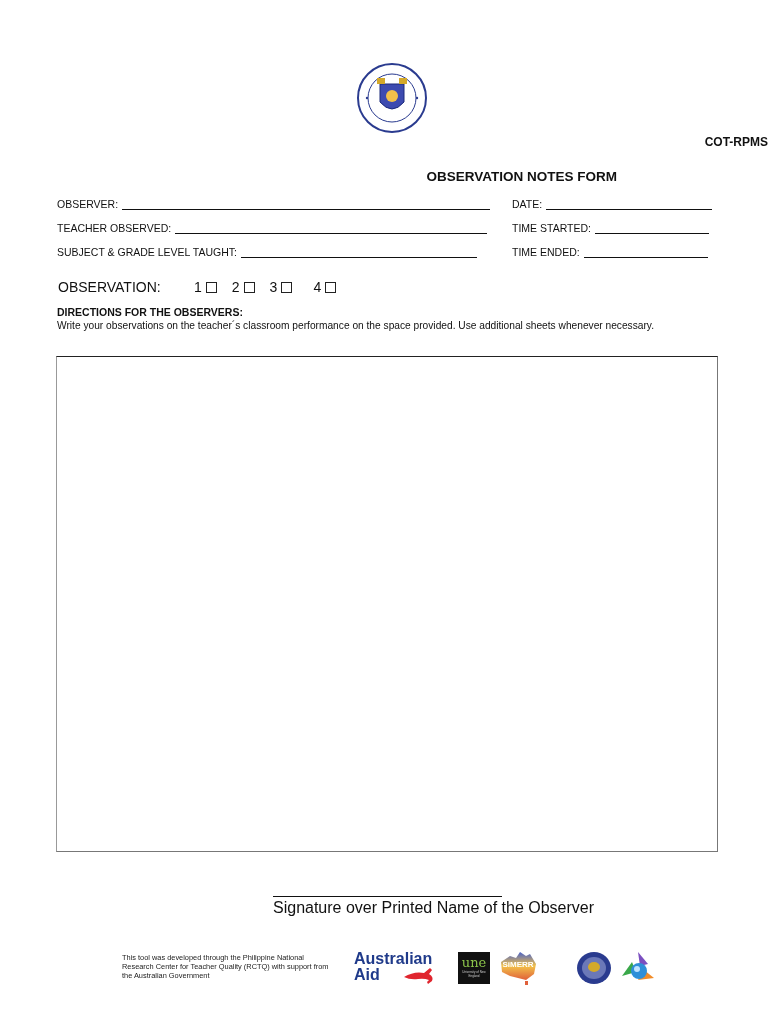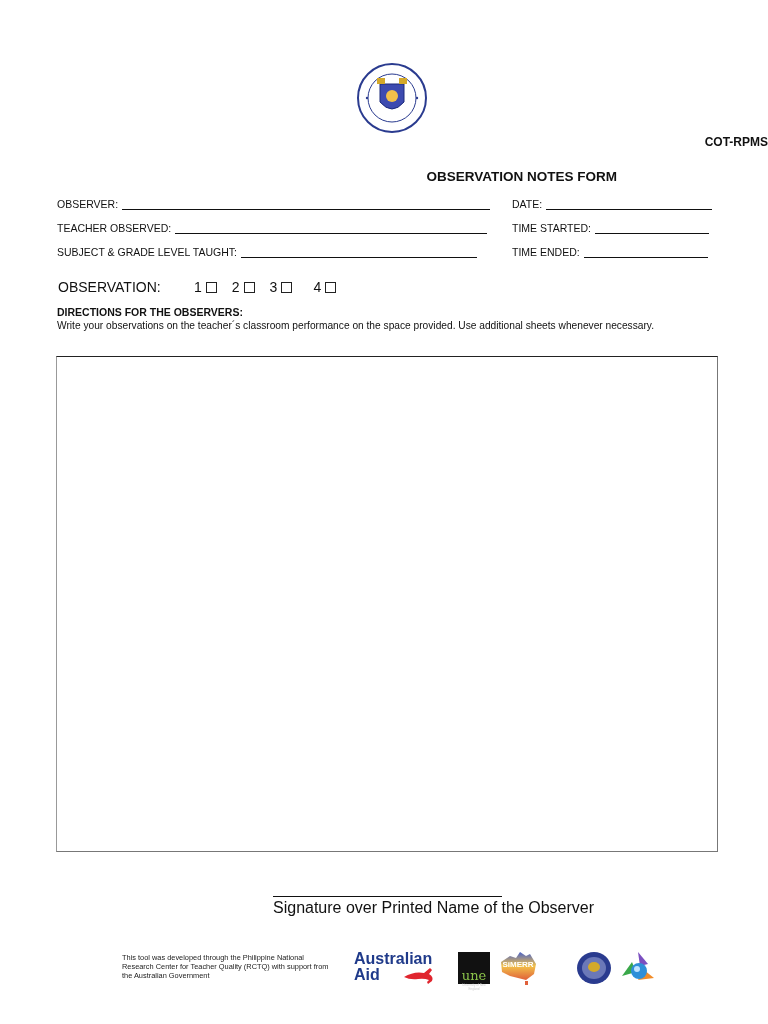--- a/index.html
+++ b/index.html
@@ -106,21 +106,21 @@
   <div>Australian</div>
   <div style="display:flex; align-items:center;gap:20px;">
     <span>Aid</span>
     <svg width="40" height="20" viewBox="0 0 40 20" style="margin-left:2px;">
       <path d="M2 12 Q12 6 22 8 L28 3 L30 5 L27 9 Q32 12 30 16 L26 19 L25 17 L27 15 Q22 13 16 14 Q8 15 2 12 Z" fill="#e0252e"></path>
     </svg>
   </div>
 </div>
 
 <div class="logo" style="left:458px; top:952px; width:32px; height:32px; background:#111;">
-  <div style="color:#8bc34a; font-family:'DejaVu Serif', serif; font-size:13px; text-align:center; margin-top:16px;">une</div>
+  <div style="color:#8bc34a; font-family:'DejaVu Serif', serif; font-size:13px; text-align:center; margin-top:3px;">une</div>
   <div style="color:#ccc; font-size:3px; text-align:center; line-height:4px;">University of New England</div>
 </div>
 
 <div class="logo" style="left:498px; top:950px; width:40px; height:36px;">
   <svg width="40" height="36" viewBox="0 0 40 36">
     <defs>
       <linearGradient id="sg" x1="0" y1="0" x2="0" y2="1">
         <stop offset="0" stop-color="#4a63c8"></stop>
         <stop offset="0.5" stop-color="#f2c14a"></stop>
         <stop offset="1" stop-color="#e0603a"></stop>

